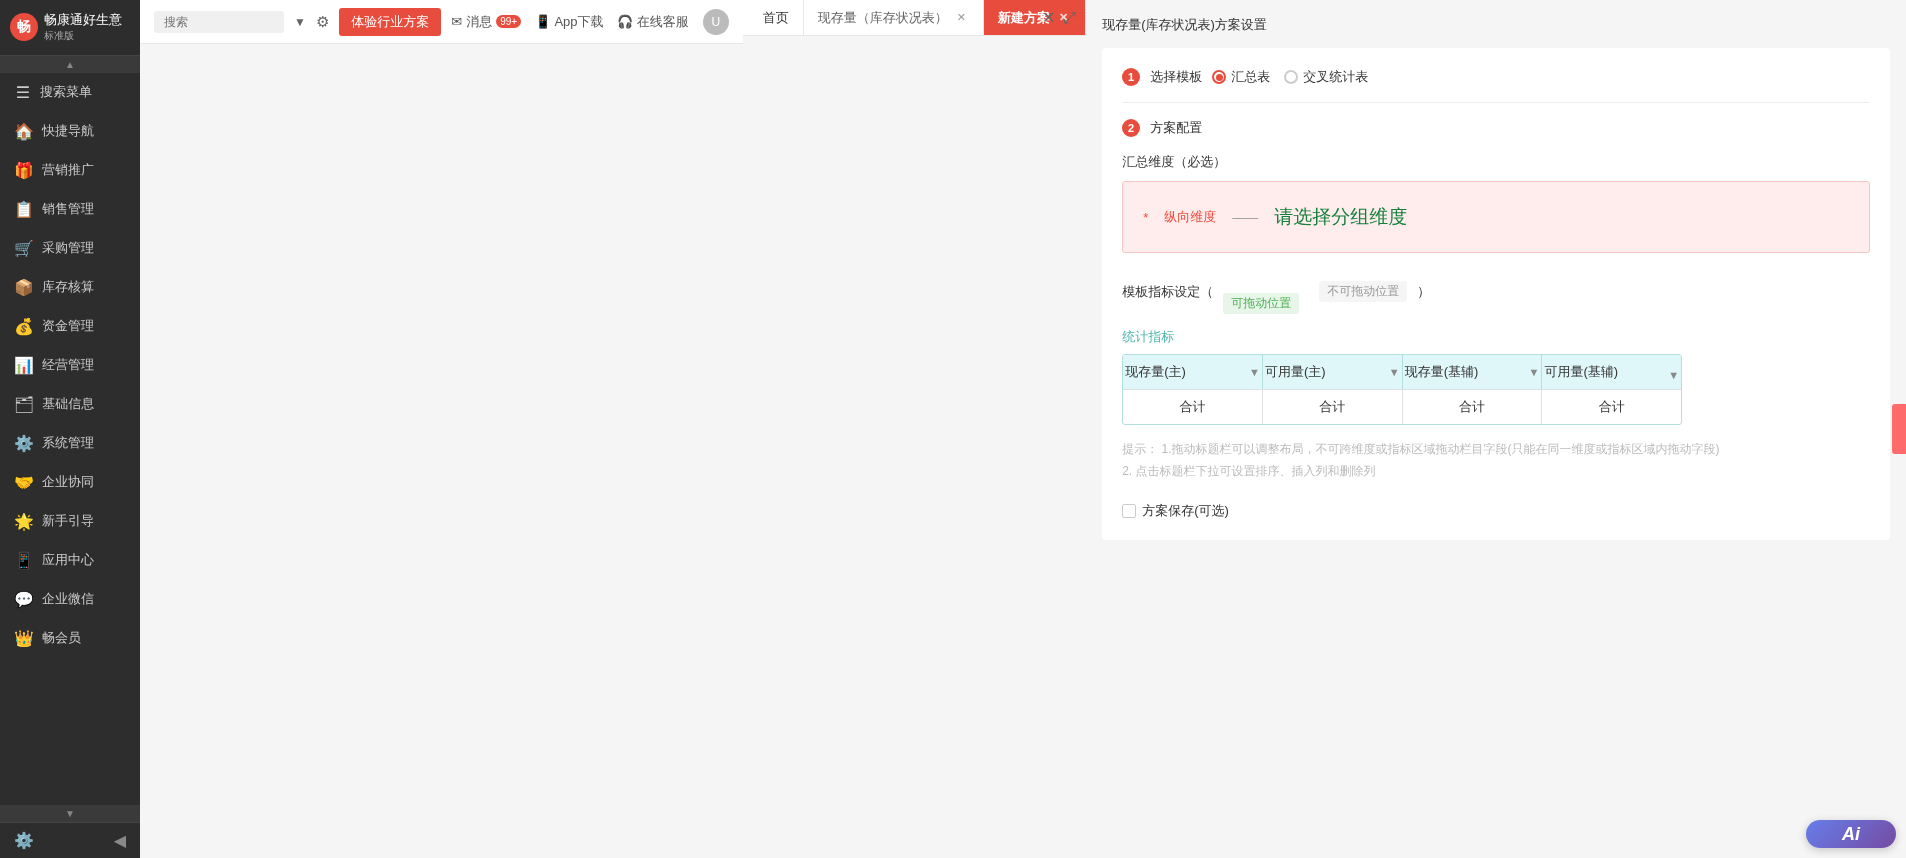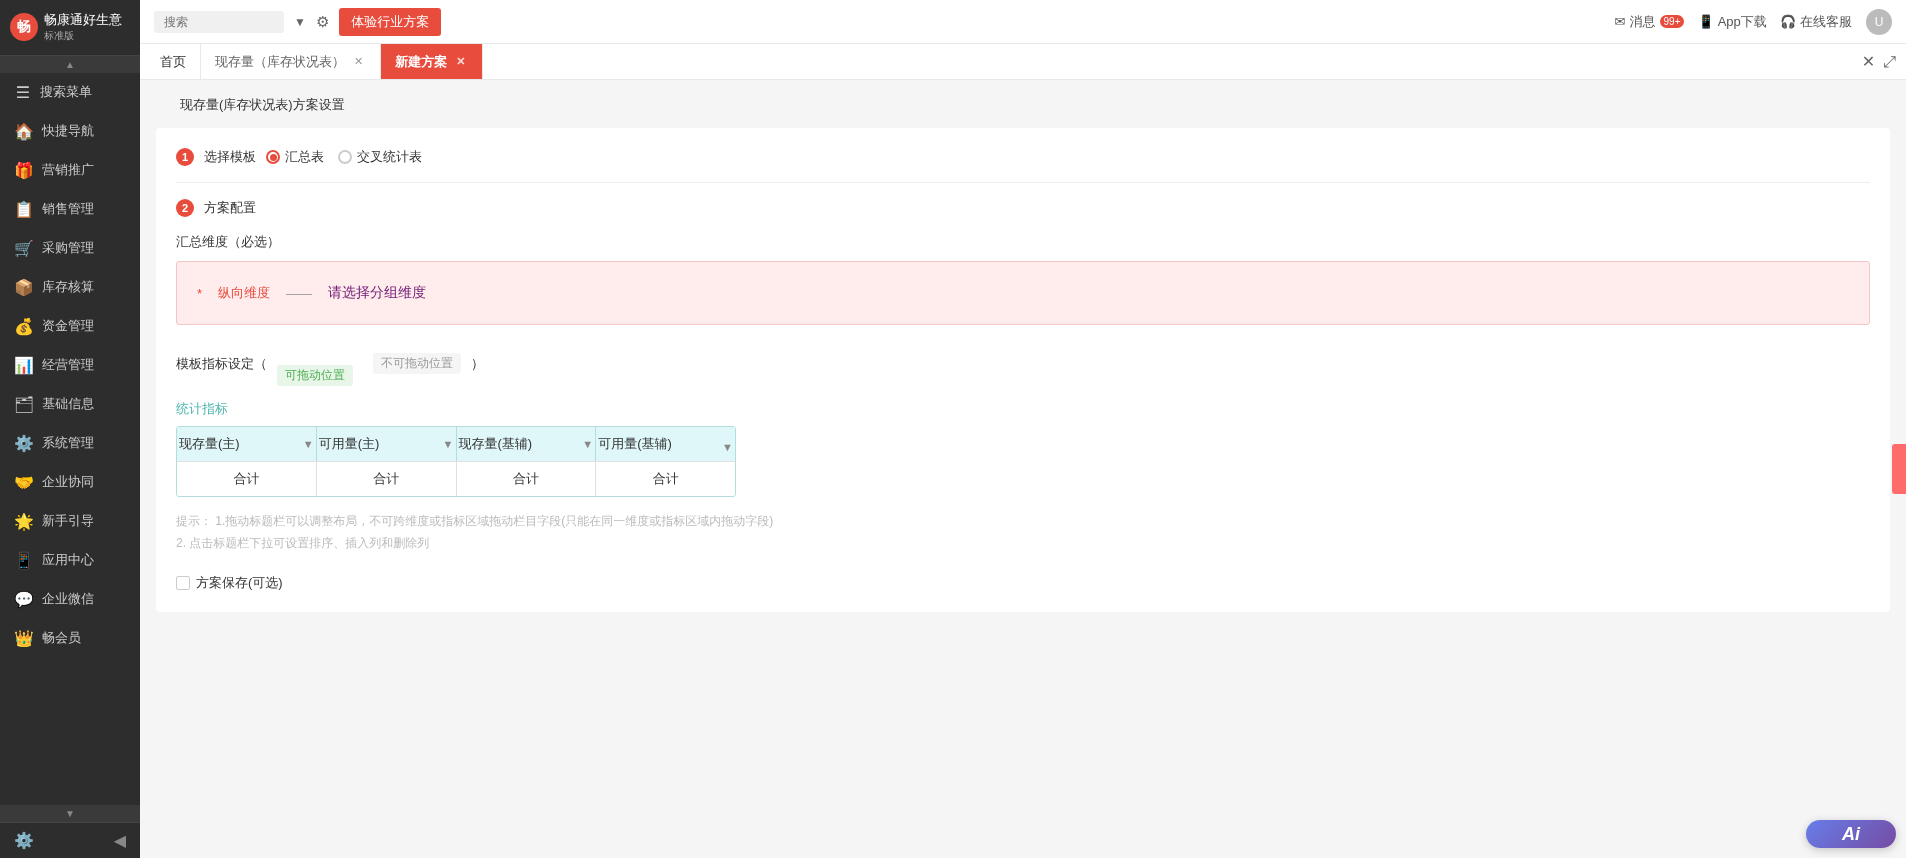--- a/index.html
+++ b/index.html
@@ -57,21 +57,21 @@
       display: flex;
       justify-content: space-between;
       align-items: center;
     }
     .sidebar-bottom .icon { font-size: 16px; color: #888; cursor: pointer; }
 
     
     .main {
       flex: 1;
       display: flex;
-      flex-direction: column;
+      flex-direction: row;
       height: 100%;
       overflow: hidden;
     }
 
     
     .topbar {
       height: 44px;
       background: #fff;
       border-bottom: 1px solid #e8e8e8;
       display: flex;
@@ -166,21 +166,20 @@
       background: #f5f5f5;
       overflow-y: auto;
       padding: 16px;
       position: relative;
     }
 
     .page-title {
       font-size: 13px;
       color: #333;
       margin-bottom: 14px;
-      margin-left: 24px;
     }
 
     .card {
       background: white;
       border-radius: 4px;
       padding: 20px;
     }
 
     
     .step-row {
@@ -229,21 +228,21 @@
       border: 1px solid #f5c6c6;
       border-radius: 3px;
       padding: 22px 20px;
       margin-bottom: 16px;
       display: flex;
       align-items: center;
       gap: 16px;
     }
     .dim-label { color: #e74c3c; font-size: 13px; font-weight: 500; }
     .dim-arrow { color: #999; font-size: 13px; }
-    .dim-placeholder { color: #701a75; font-size: 14px; }
+    .dim-placeholder { color: #15803d; font-size: 19px; }
 
     
     .indicator-row {
       display: flex; align-items: center; gap: 10px;
       font-size: 13px; color: #333;
       margin-bottom: 14px;
     }
     .indicator-chip {
       background: #e8f5e9;
       border-radius: 3px;

